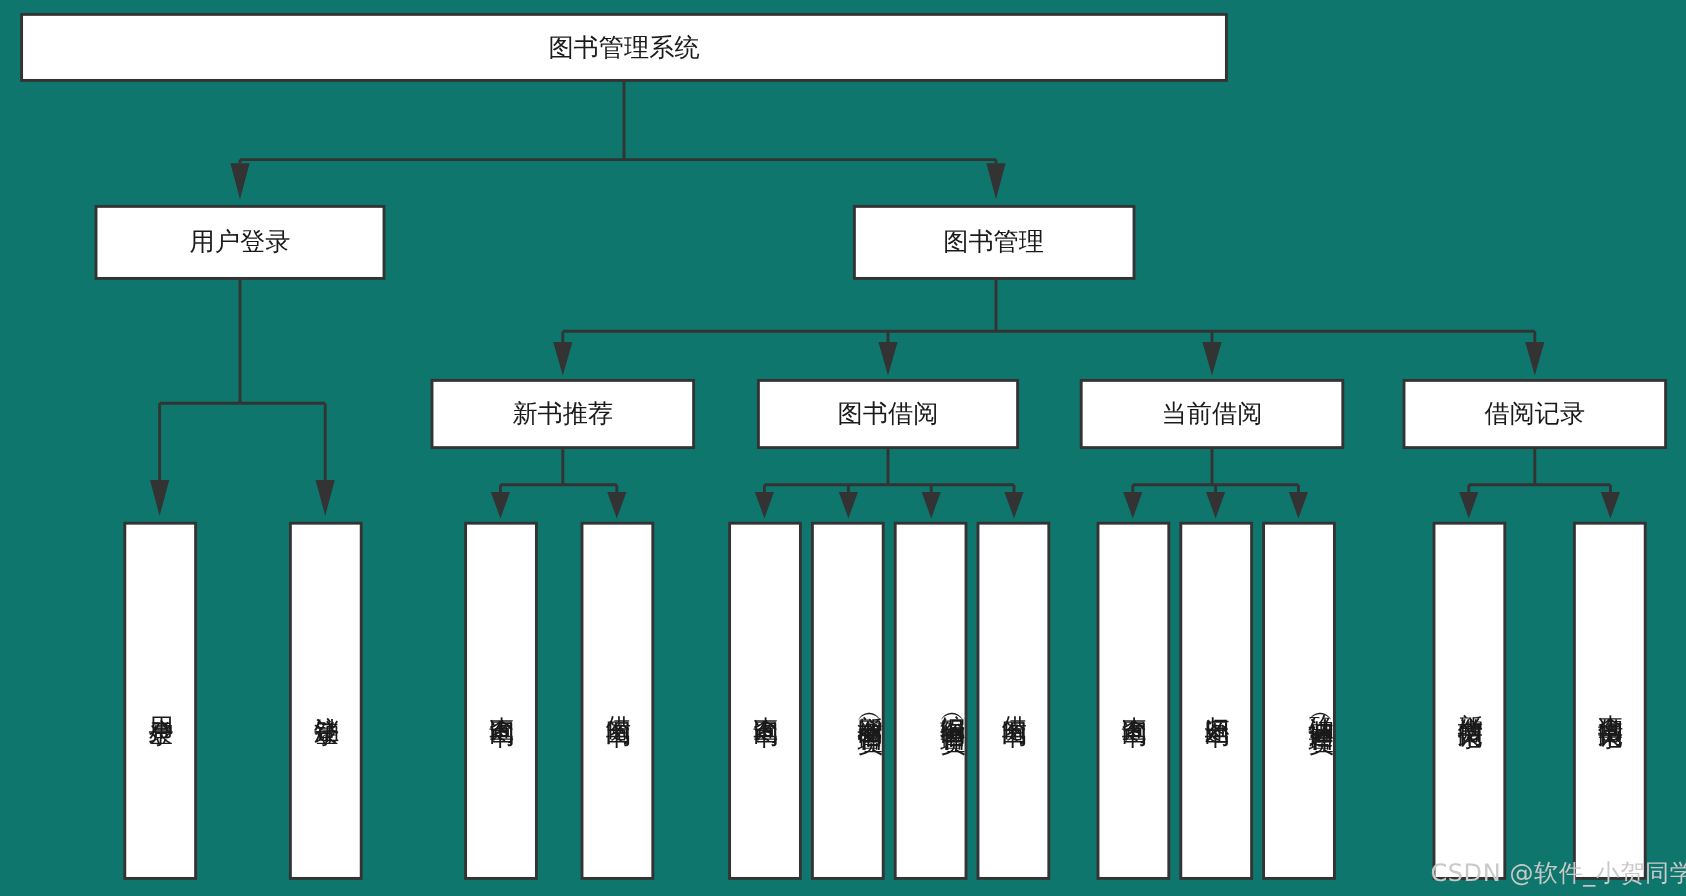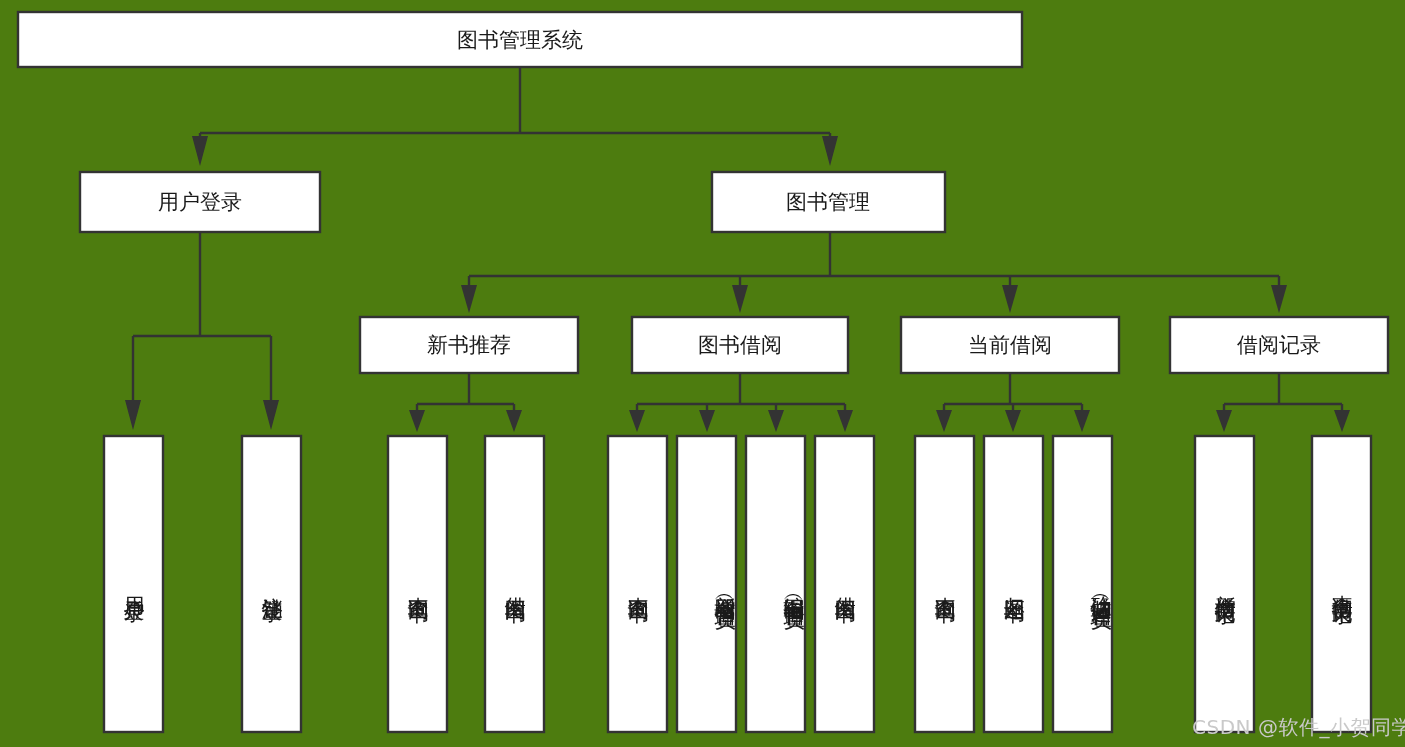--- a/index.html
+++ b/index.html
@@ -10,21 +10,21 @@
   body {
     width: 1405px;
     height: 747px;
     font-family: "DejaVu Sans", "Liberation Sans", sans-serif;
     overflow: hidden;
   }
   #diagram-root {
     position: relative;
     width: 1405px;
     height: 747px;
-    background: #4d7c0f;
+    background: #0f766e;
   }
   svg#tree-svg {
     position: absolute;
     left: 0;
     top: 0;
     width: 1405px;
     height: 747px;
     display: block;
   }
   .node-box {

